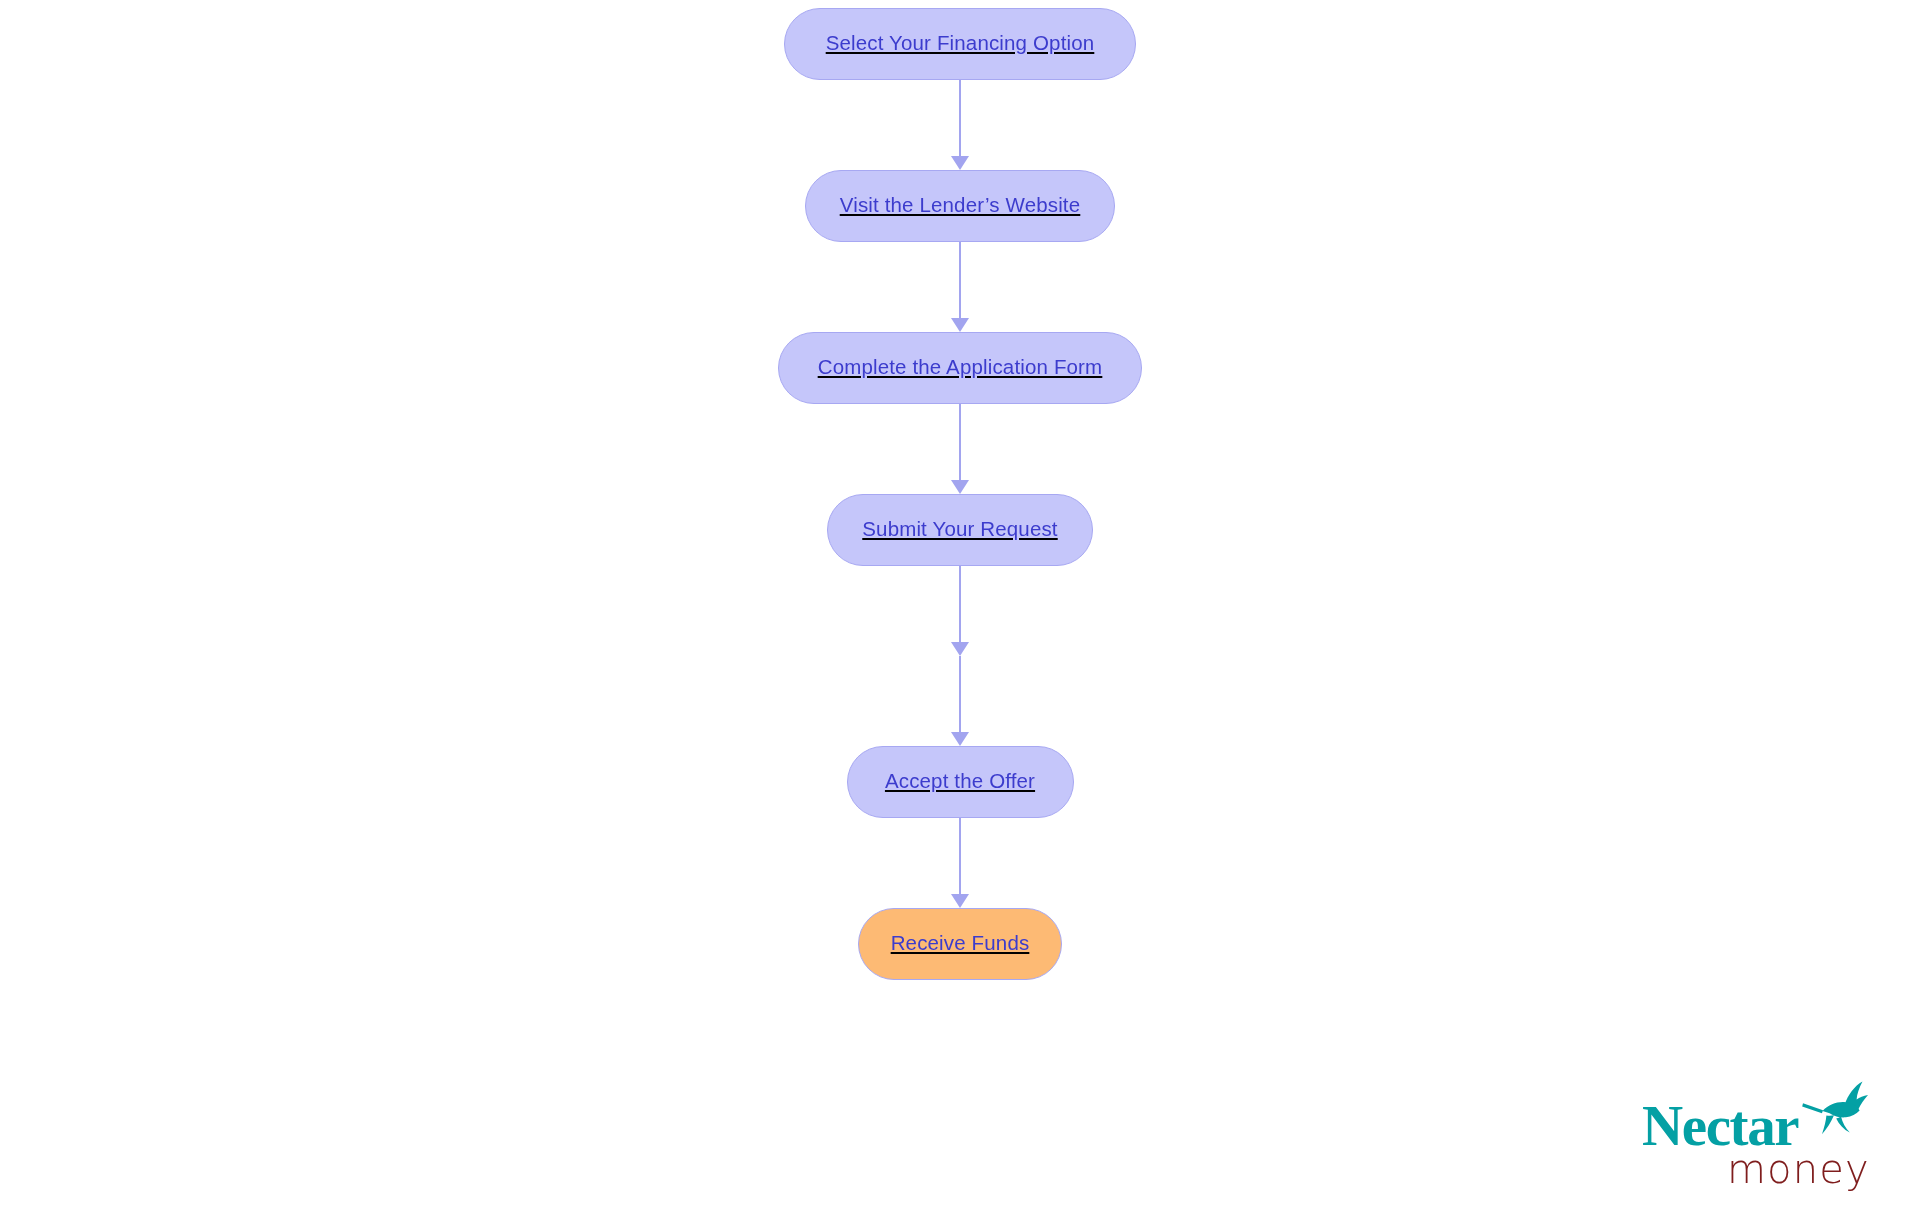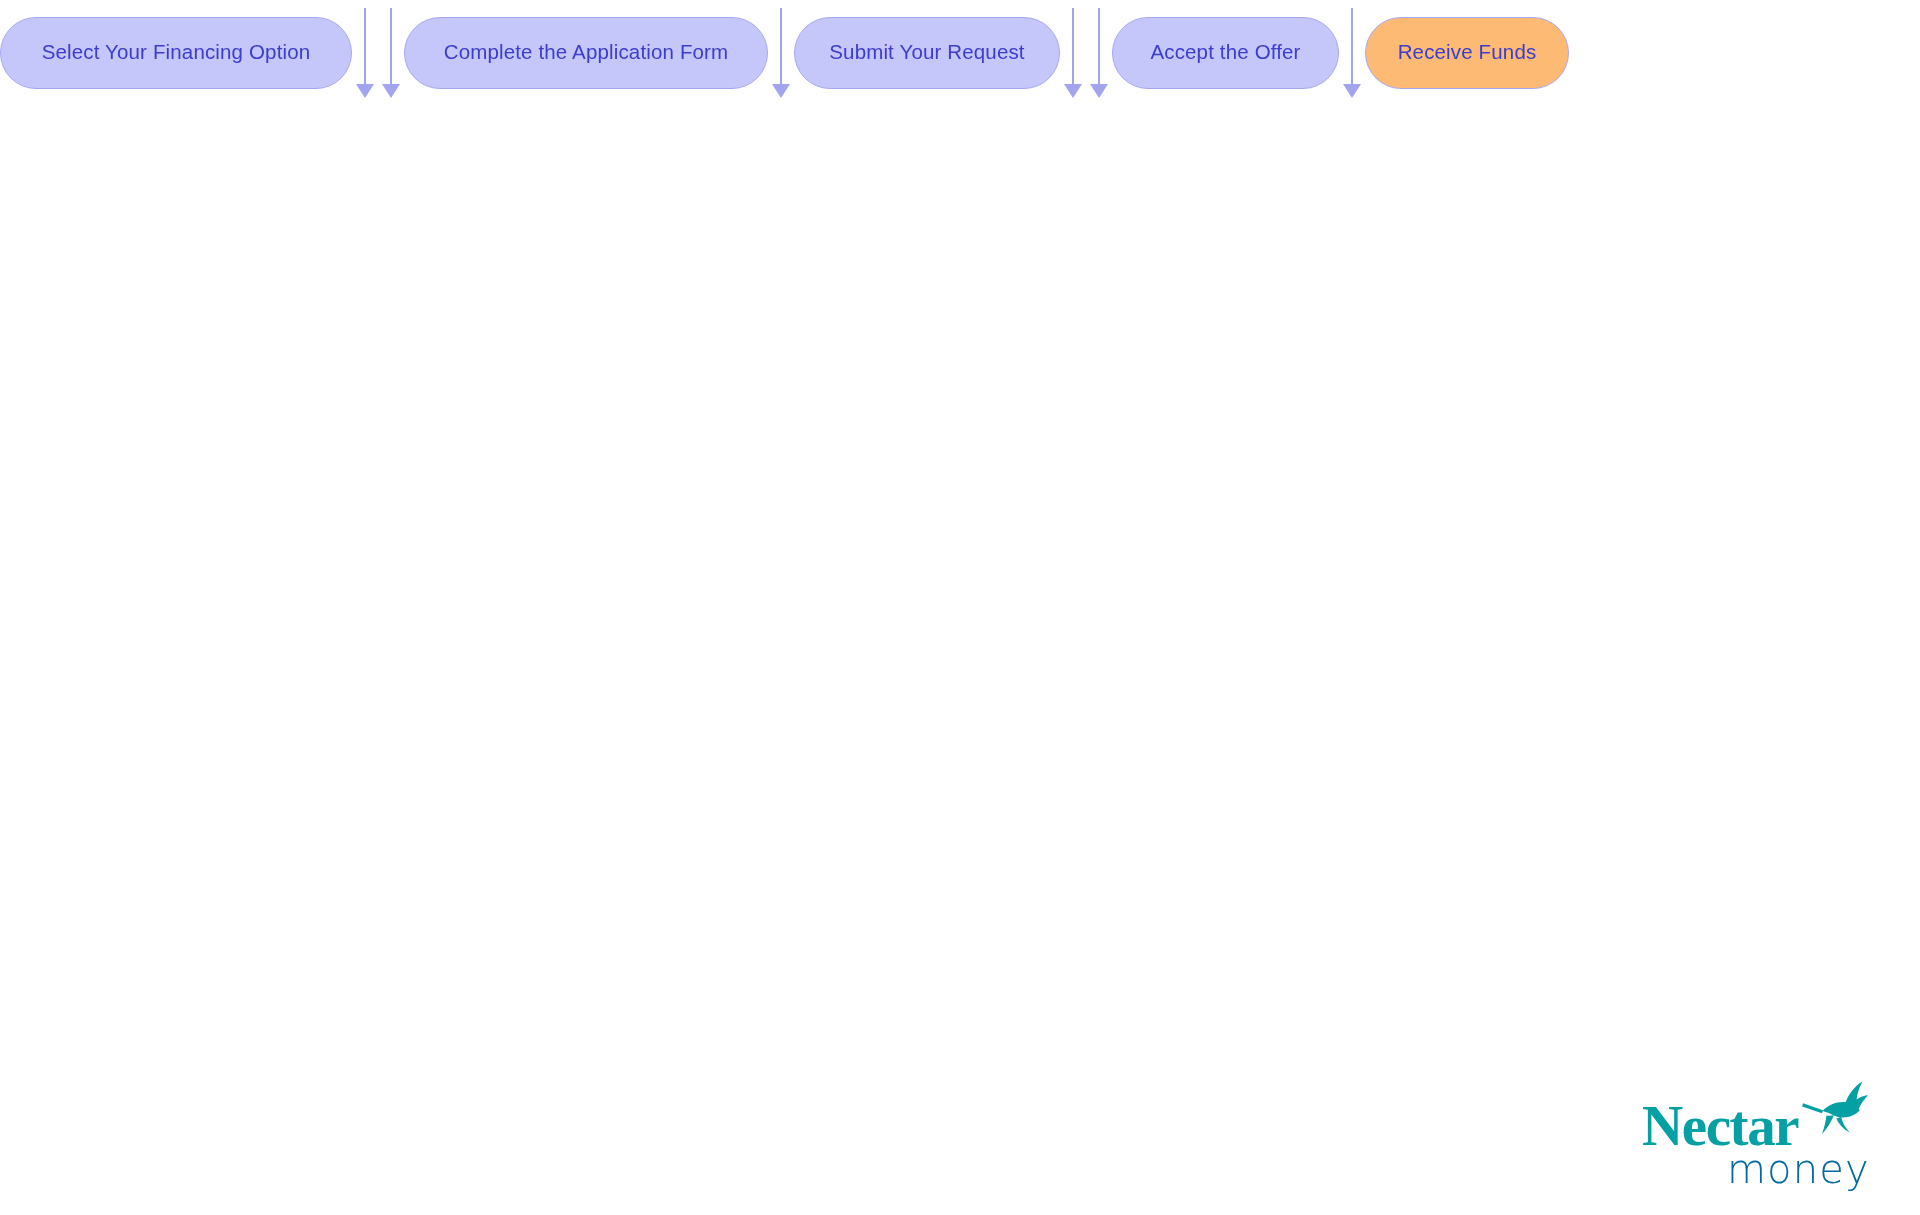--- a/index.html
+++ b/index.html
@@ -24,21 +24,23 @@
     height: 1215px;
   }
 
   
   .flow-column {
     position: absolute;
     left: 0;
     top: 0;
     width: 1920px;
     display: flex;
+    flex-direction: column;
     align-items: center;
+    text-decoration: underline;
   }
 
   .flow-node {
     box-sizing: border-box;
     height: 72px;
     background: #c5c6fa;
     border: 1.6px solid #a7a8f2;
     border-radius: 40px;
     display: flex;
     align-items: center;
@@ -128,20 +130,23 @@
 
     <div class="flow-node" style="width: 352px; background: rgb(197, 198, 250); border-color: rgb(167, 168, 242); color: rgb(60, 60, 205);">
       <span class="node-label">Select Your Financing Option</span>
     </div>
 
     <div class="flow-connector" style="height: 90px;">
       <div class="connector-line" style="background: rgb(162, 164, 239);"></div>
       <div class="connector-arrow" style="border-top-color: rgb(162, 164, 239);"></div>
     </div>
 
+    <div class="flow-node" style="width: 310px; background: rgb(197, 198, 250); border-color: rgb(167, 168, 242); color: rgb(60, 60, 205);">
+      <span class="node-label">Visit the Lender’s Website</span>
+    </div>
 
     <div class="flow-connector" style="height: 90px;">
       <div class="connector-line" style="background: rgb(162, 164, 239);"></div>
       <div class="connector-arrow" style="border-top-color: rgb(162, 164, 239);"></div>
     </div>
 
     <div class="flow-node" style="width: 364px; background: rgb(197, 198, 250); border-color: rgb(167, 168, 242); color: rgb(60, 60, 205);">
       <span class="node-label">Complete the Application Form</span>
     </div>
 
@@ -195,16 +200,16 @@
 
         <path d="M27.0 29.2 L7.0 22.2 L6.2 25.4 L25.9 32.2 Z"></path>
 
         <path d="M38.0 34.2 C35.0 41.0 31.0 47.4 26.0 53.2 C28.5 45.6 30.0 39.4 30.4 34.4
                  C32.9 34.8 35.4 34.8 38.0 34.2 Z"></path>
 
         <path d="M45.0 35.4 C46.5 41.5 49.5 47.0 53.8 51.6 C47.6 48.2 43.0 43.4 40.2 37.4
                  C41.8 36.9 43.4 36.3 45.0 35.4 Z"></path>
       </g>
     </svg>
-    <span class="brand-subword" style="color: #0369a1;">money</span>
+    <span class="brand-subword" style="color: #7f1d1d;">money</span>
   </div>
 
 </div>
 
 </body></html>

